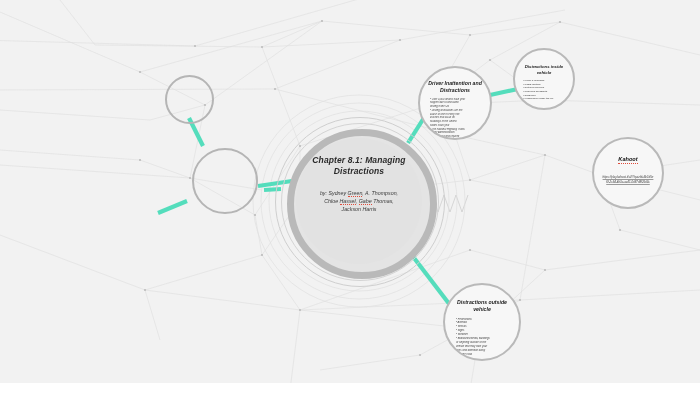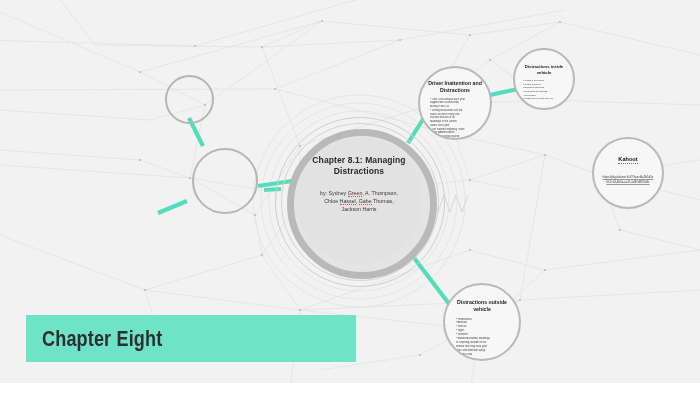--- a/index.html
+++ b/index.html
@@ -10,20 +10,21 @@
   body {
     font-family: "Liberation Sans", sans-serif;
   }
 
   #canvas {
     position: relative;
     width: 700px;
     height: 383px;
     overflow: hidden;
     background: #f2f2f2;
+    font-style: italic;
   }
 
   
   #bg-network {
     position: absolute;
     left: 0; top: 0;
     width: 700px; height: 394px;
     pointer-events: none;
   }
 
@@ -395,17 +396,14 @@
           <div>• Weather</div>
           <div>• Billboards/Media, Buildings</div>
           <div>  or anything outside of the</div>
           <div>  vehicle that may take your</div>
           <div>  eyes and attention away</div>
           <div>  from the road</div>
         </div>
     </div>
   </div>
 
-  <div id="chapter-banner">
-    <div id="chapter-banner-label">Chapter Eight</div>
-  </div>
 
 </div>
 
 </body></html>

